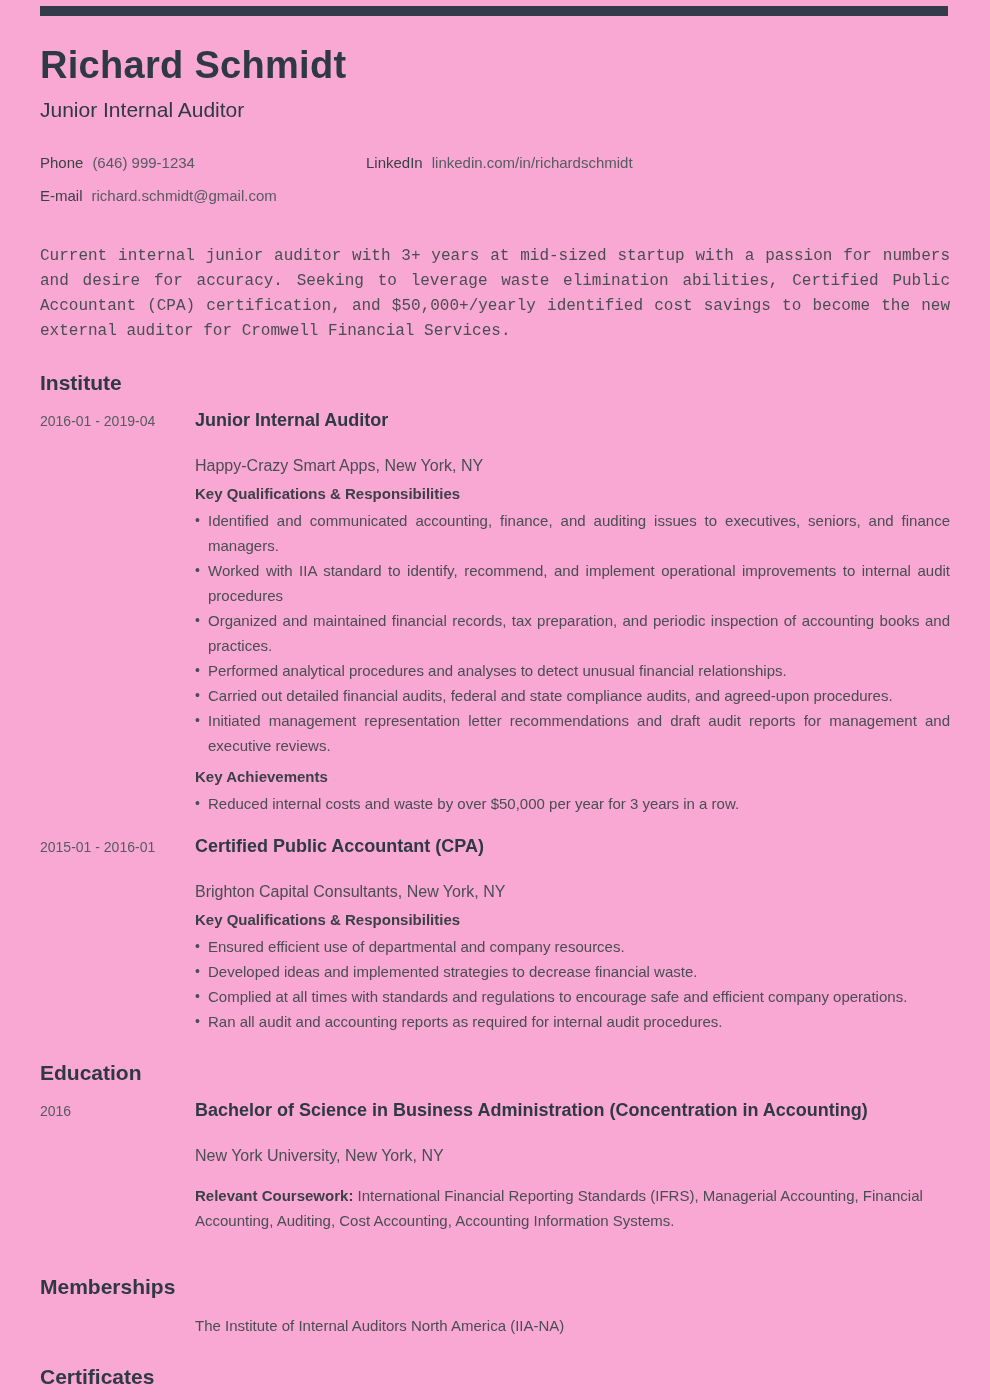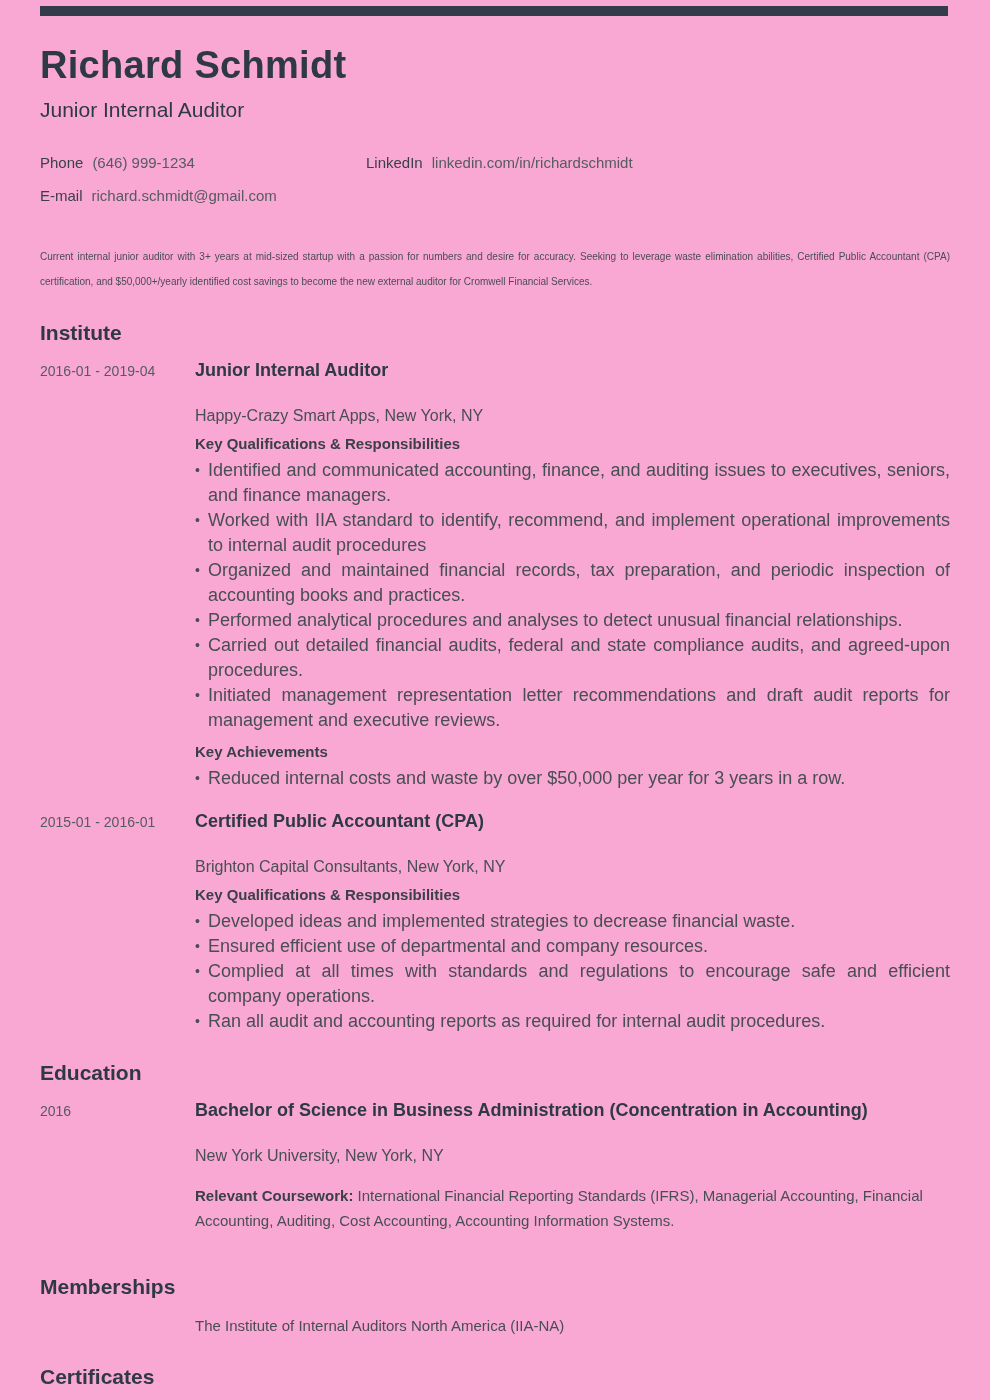--- a/index.html
+++ b/index.html
@@ -45,24 +45,25 @@
     line-height: 19px;
   }
   .contact-label {
     font-weight: normal;
     color: var(--label, #3a3f48);
     margin-right: 9px;
   }
   .contact-value { color: var(--muted, #565a61); }
   .summary {
     margin: 39px 0 0 0;
-    font-size: 10px;
+    font-size: 16px;
     line-height: 25px;
     text-align: justify;
     color: var(--body, #494d54);
+    font-family: Liberation Mono, monospace;
   }
   .section-heading {
     margin: 27px 0 0 0;
     font-size: 21px;
     line-height: 23px;
     font-weight: bold;
     color: var(--heading, #2f3845);
   }
   .entry {
     display: grid;
@@ -92,21 +93,21 @@
     margin-top: 10px;
     font-weight: bold;
     font-size: 15px;
     line-height: 18px;
     color: var(--label, #3a3f48);
   }
   ul.bullets {
     margin: 5px 0 0 0;
     padding: 0;
     list-style: none;
-    font-size: 18px;
+    font-size: 15px;
     line-height: 25px;
     text-align: justify;
     color: var(--body, #494d54);
   }
   ul.bullets li { position: relative; padding-left: 13px; }
   ul.bullets li::before {
     content: "\2022";
     position: absolute;
     left: 0; top: 0;
     font-size: 14px;
@@ -175,22 +176,22 @@
     </div>
   </div>
 
   <div class="entry sibling">
     <div class="entry-date">2015-01 - 2016-01</div>
     <div class="entry-body">
       <div class="entry-title">Certified Public Accountant (CPA)</div>
       <div class="entry-company">Brighton Capital Consultants, New York, NY</div>
       <div class="entry-subhead">Key Qualifications &amp; Responsibilities</div>
       <ul class="bullets">
+        <li>Ensured efficient use of departmental and company resources.</li>
         <li>Developed ideas and implemented strategies to decrease financial waste.</li>
-        <li>Ensured efficient use of departmental and company resources.</li>
         <li>Complied at all times with standards and regulations to encourage safe and efficient company operations.</li>
         <li>Ran all audit and accounting reports as required for internal audit procedures.</li>
       </ul>
     </div>
   </div>
 
   <h2 class="section-heading">Education</h2>
 
   <div class="entry">
     <div class="entry-date">2016</div>

